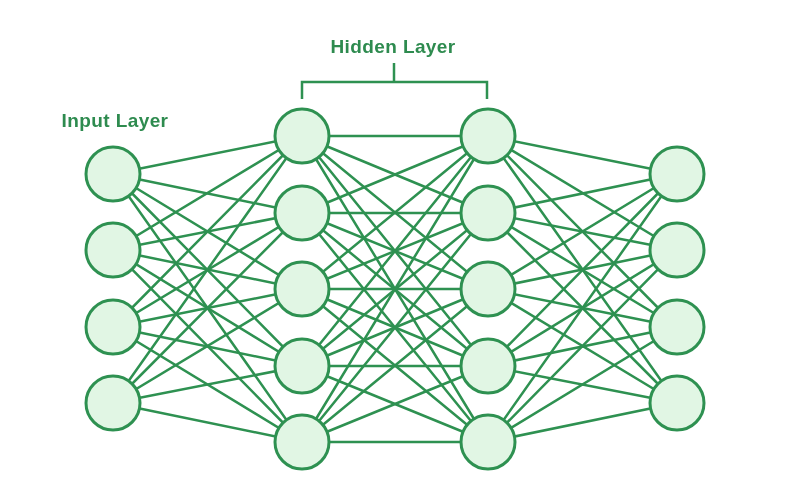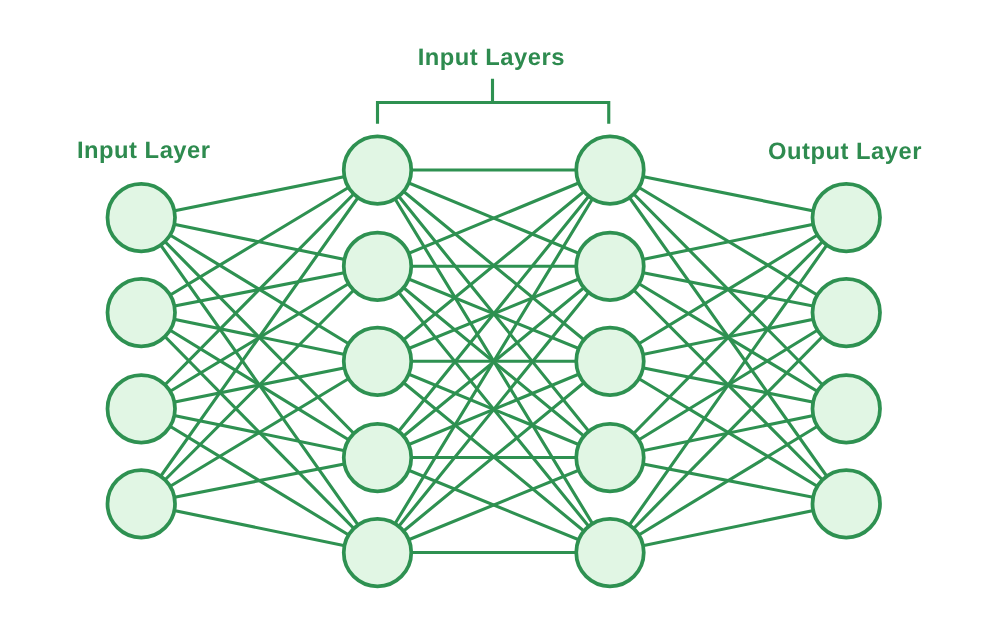--- a/index.html
+++ b/index.html
@@ -127,16 +127,15 @@
         <circle cx="488" cy="442" r="27"></circle>
         <circle cx="677" cy="174" r="27"></circle>
         <circle cx="677" cy="250" r="27"></circle>
         <circle cx="677" cy="327" r="27"></circle>
         <circle cx="677" cy="403" r="27"></circle>
       </g>
     </svg>
 
   <div class="layer-label label-input">Input Layer</div>
 
-  <div class="layer-label label-hidden">Input Layers</div>
+  <div class="layer-label label-hidden">Hidden Layer</div>
 
-  <div class="layer-label label-output">Output Layer</div>
 </div>
 
 </body></html>

